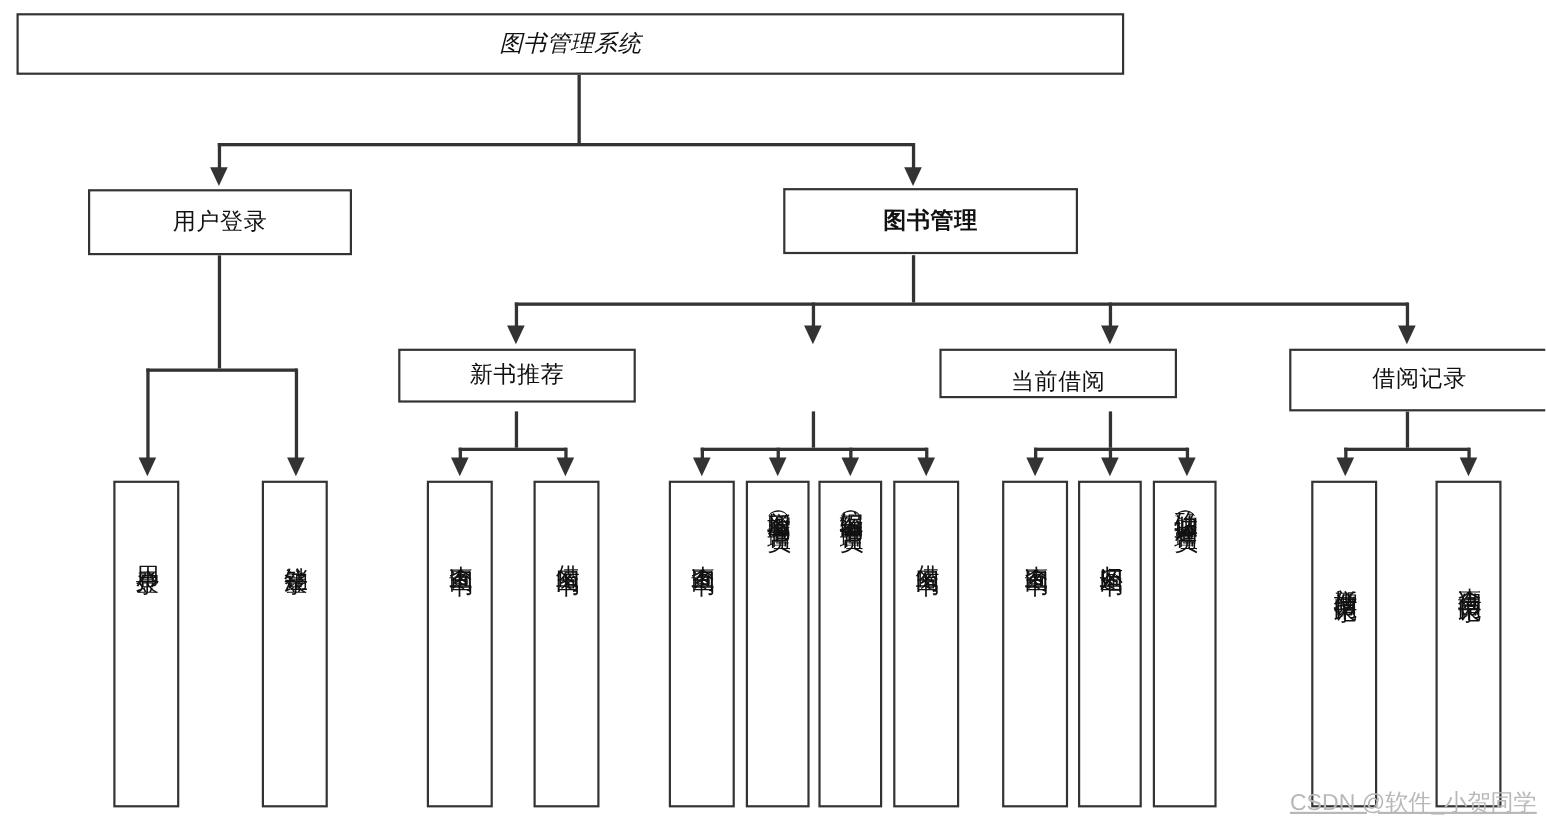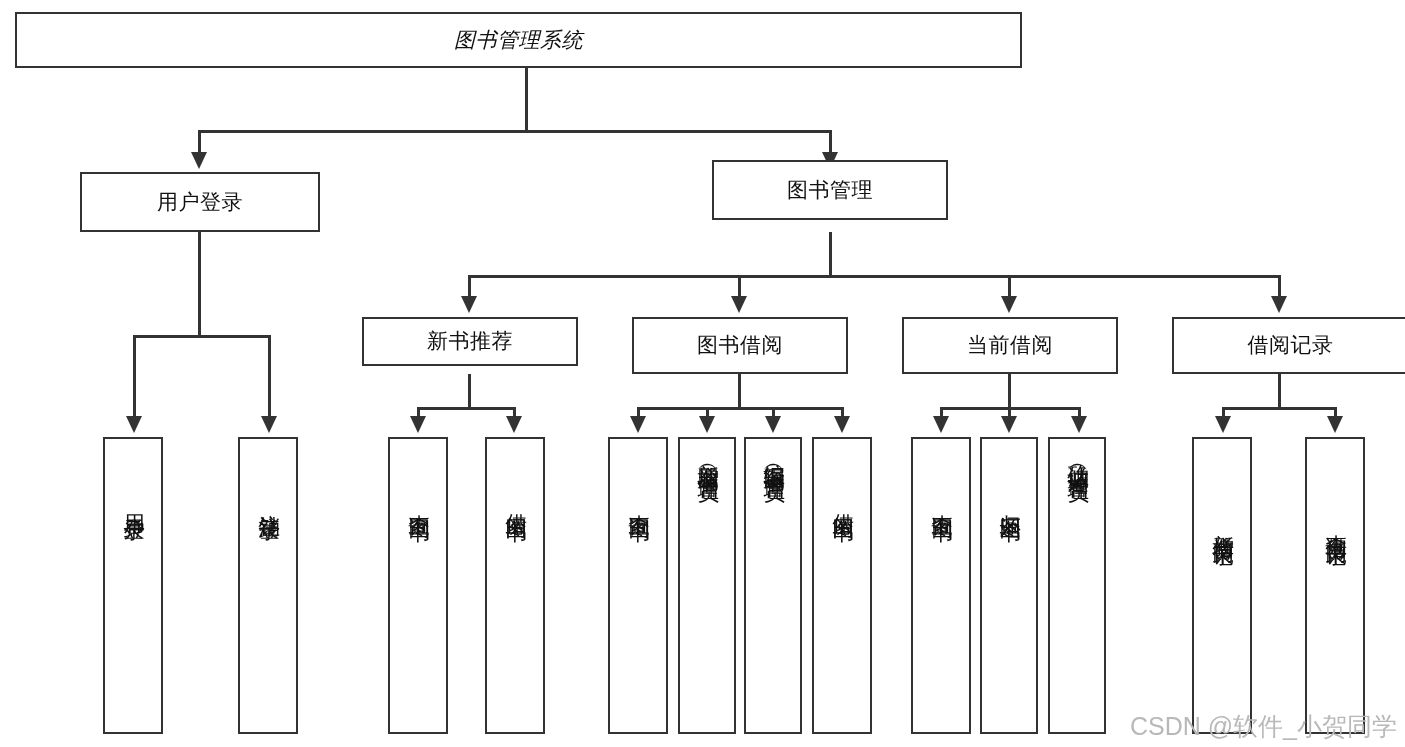--- a/index.html
+++ b/index.html
@@ -69,25 +69,26 @@
     border-left: 8px solid transparent;
     border-right: 8px solid transparent;
     border-top: 17px solid #333333;
     z-index: 2;
   }
   
   #watermark {
     position: absolute;
     right: 8px;
     bottom: 4px;
-    font-size: 25px;
+    font-size: 21px;
     color: #b8b8b8;
     white-space: nowrap;
     z-index: 5;
     font-family: "Liberation Sans", "DejaVu Sans", sans-serif;
+    text-decoration: underline;
   }
 </style>
 </head>
 <body>
 
 <div id="canvas">
 
   <div class="node" style="left:15px; top:12px; width:1007px; height:56px;font-style:italic;">
     <span class="label">图书管理系统</span>
   </div>
@@ -97,21 +98,21 @@
   <div class="hline" style="left:198px; top:130px; width:633px; height:2.5px;"></div>
 
   <div class="vline" style="left:198px; top:130px; width:2.5px; height:25px;"></div>
   <div class="arrow" style="left:191px; top:152px;"></div>
   <div class="vline" style="left:829px; top:130px; width:2.5px; height:25px;"></div>
   <div class="arrow" style="left:822px; top:152px;"></div>
 
   <div class="node" style="left:80px; top:172px; width:240px; height:60px;">
     <span class="label">用户登录</span>
   </div>
-  <div class="node" style="left:712px; top:160px; width:236px; height:60px;">
+  <div class="node" style="left:712px; top:171px; width:268px; height:60px;font-weight:bold;">
     <span class="label">图书管理</span>
   </div>
 
   <div class="vline" style="left:198px; top:232px; width:2.5px; height:103px;"></div>
   <div class="hline" style="left:133px; top:335px; width:137px; height:2.5px;"></div>
   <div class="vline" style="left:133px; top:335px; width:2.5px; height:84px;"></div>
   <div class="arrow" style="left:126px; top:416px;"></div>
   <div class="vline" style="left:268px; top:335px; width:2.5px; height:84px;"></div>
   <div class="arrow" style="left:261px; top:416px;"></div>
 
@@ -122,24 +123,21 @@
   <div class="vline" style="left:738px; top:275px; width:2.5px; height:24px;"></div>
   <div class="arrow" style="left:731px; top:296px;"></div>
   <div class="vline" style="left:1008px; top:275px; width:2.5px; height:24px;"></div>
   <div class="arrow" style="left:1001px; top:296px;"></div>
   <div class="vline" style="left:1278px; top:275px; width:2.5px; height:24px;"></div>
   <div class="arrow" style="left:1271px; top:296px;"></div>
 
   <div class="node" style="left:362px; top:317px; width:216px; height:49px;">
     <span class="label">新书推荐</span>
   </div>
-  <div class="node" style="left:632px; top:317px; width:216px; height:57px;">
-    <span class="label">图书借阅</span>
-  </div>
-  <div class="node" style="left:902px; top:317px; width:216px; height:57px;">
+  <div class="node" style="left:854px; top:317px; width:216px; height:45px;align-items:flex-end;">
     <span class="label">当前借阅</span>
   </div>
   <div class="node" style="left:1172px; top:317px; width:237px; height:57px;">
     <span class="label">借阅记录</span>
   </div>
 
   <div class="vline" style="left:468px; top:374px; width:2.5px; height:33px;"></div>
   <div class="hline" style="left:417px; top:407px; width:98px; height:2.5px;"></div>
   <div class="vline" style="left:417px; top:407px; width:2.5px; height:12px;"></div>
   <div class="arrow" style="left:410px; top:416px;"></div>

